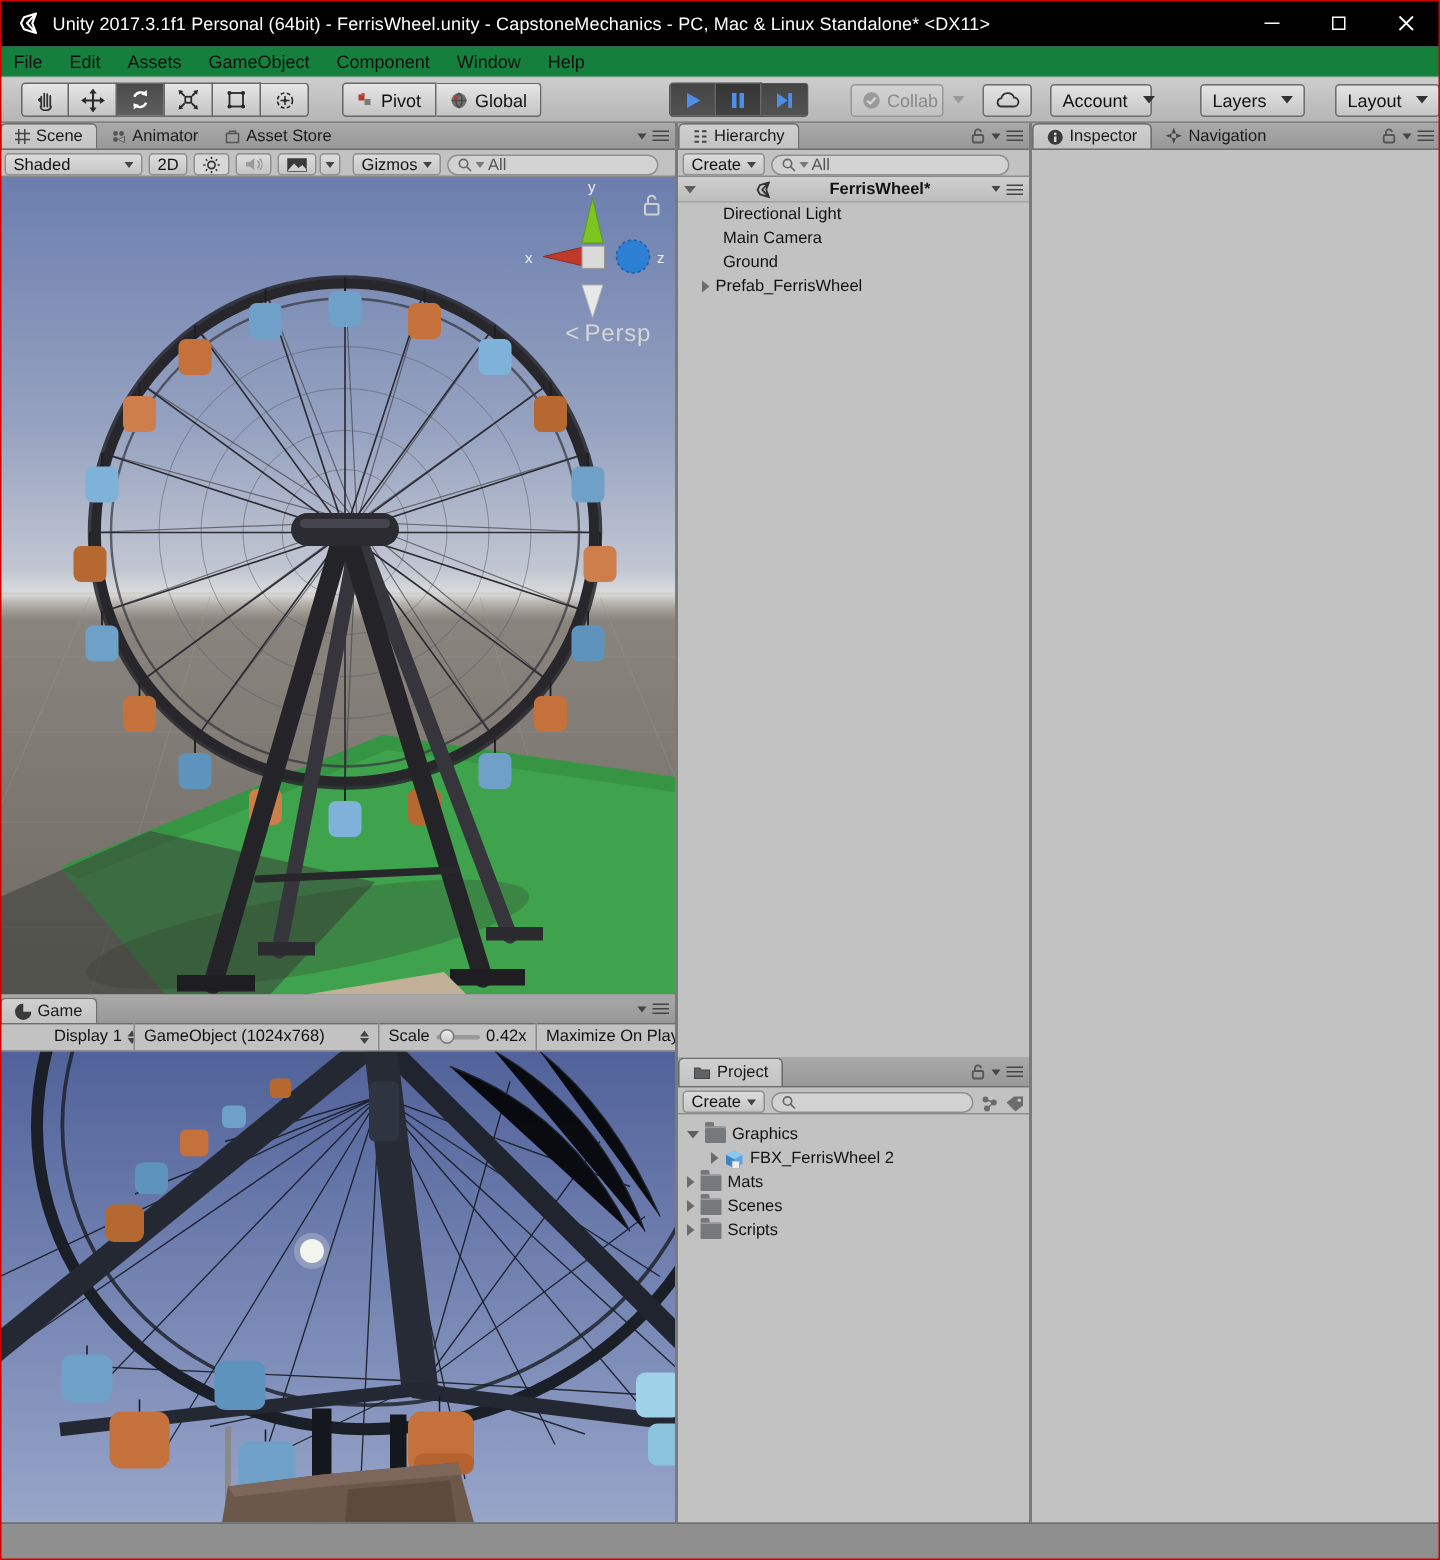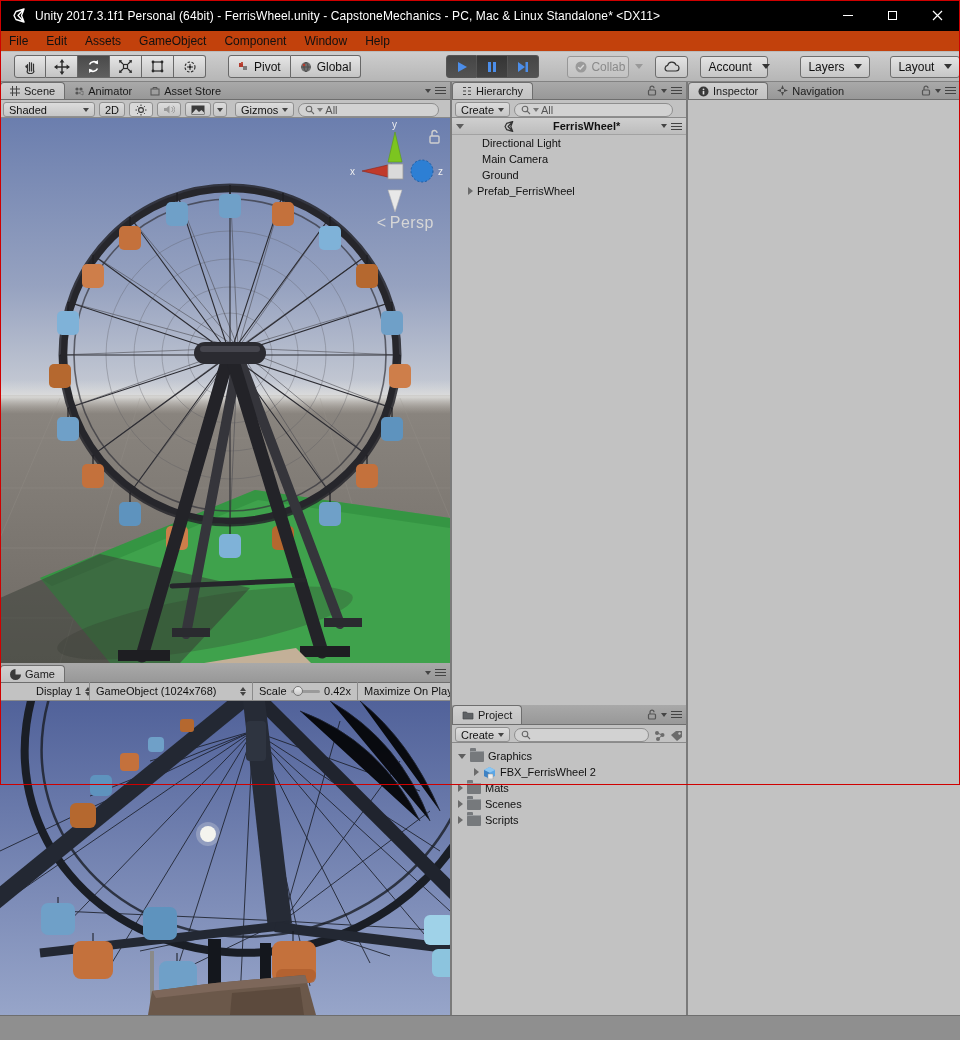--- a/index.html
+++ b/index.html
@@ -1,31 +1,31 @@
 <!DOCTYPE html>
 <html><head>
 <meta charset="utf-8">
 <style>
   * { box-sizing: border-box; margin: 0; padding: 0; }
   html,body { width:960px; height:1040px; }
   body { font-family:"Liberation Sans", sans-serif; background:#8E8E8E; position:relative; overflow:hidden; }
-  #root { position:absolute; inset:0; width:960px; height:785px; background:#8E8E8E; }
+  #root { position:absolute; inset:0; width:960px; height:1040px; background:#8E8E8E; }
   #capture-border { position:absolute; inset:0; border:1px solid #cf0000; pointer-events:none; z-index:1000; }
 
   
   .titlebar { position:absolute; left:0; top:0; width:960px; height:31px; background:#000; display:flex; align-items:center; color:#fff; }
   .titlebar .u-logo { margin:0 8px 0 10px; }
   .titlebar .t-text { font-size:12px; letter-spacing:.1px; }
   .win-controls { position:absolute; right:0; top:0; height:31px; display:flex; }
   .win-btn { width:45px; height:31px; display:flex; align-items:center; justify-content:center; }
   .glyph-min { width:10px; height:1px; background:#fff; }
   .glyph-max { width:9px; height:9px; border:1px solid #fff; }
 
   
-  .menubar { position:absolute; left:0; top:31px; width:960px; height:21px; background:#c2410c; display:flex; align-items:center; border-bottom:1px solid #bbb; }
+  .menubar { position:absolute; left:0; top:31px; width:960px; height:21px; background:#15803d; display:flex; align-items:center; border-bottom:1px solid #bbb; }
   .menu-item { font-size:12px; color:#111; padding:0 9px; height:100%; display:flex; align-items:center; }
 
   
   .toolbar { position:absolute; left:0; top:52px; width:960px; height:30px; background:linear-gradient(#CDCDCD,#B6B6B6); border-bottom:1px solid #828282; display:flex; align-items:center; }
   .tool-group { display:flex; margin-left:14px; }
   .tool-btn { width:32px; height:23px; background:linear-gradient(#E6E6E6,#C4C4C4); border:1px solid #686868; border-left:none; display:flex; align-items:center; justify-content:center; }
   .tool-btn:first-child { border-left:1px solid #686868; border-radius:3px 0 0 3px; }
   .tool-btn:last-child { border-radius:0 3px 3px 0; }
   .tool-btn.pressed { background:linear-gradient(#4A4A4A,#5F5F5F); }
   .pg-group { display:flex; margin-left:22px; }

